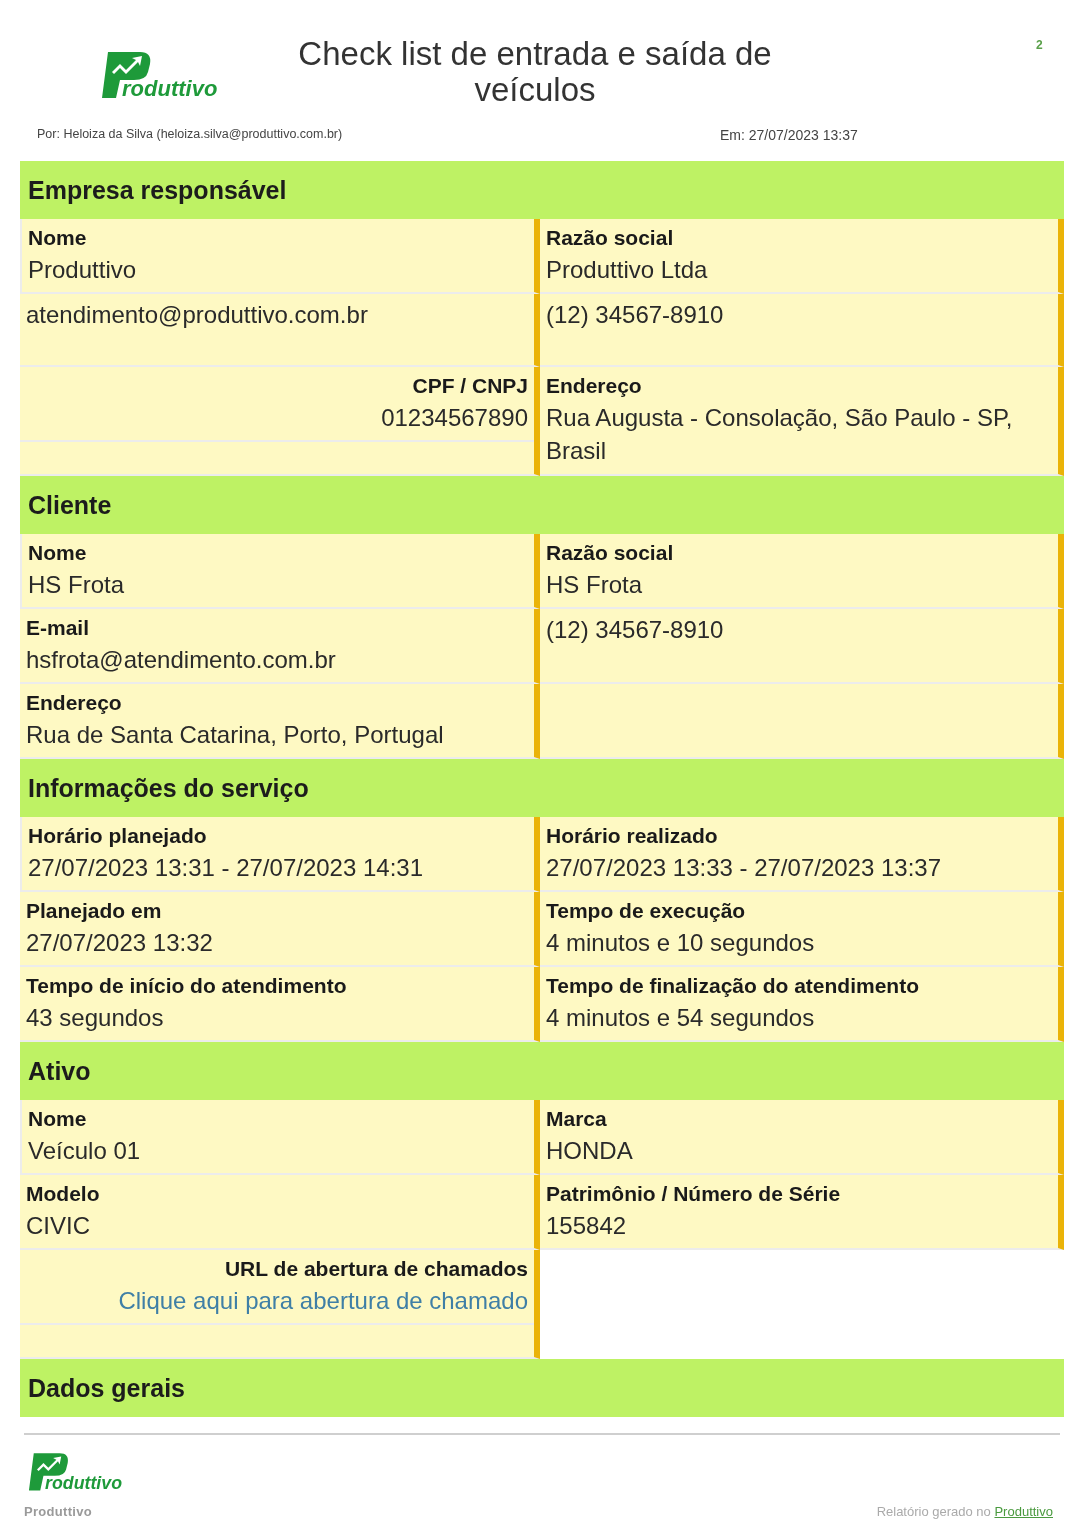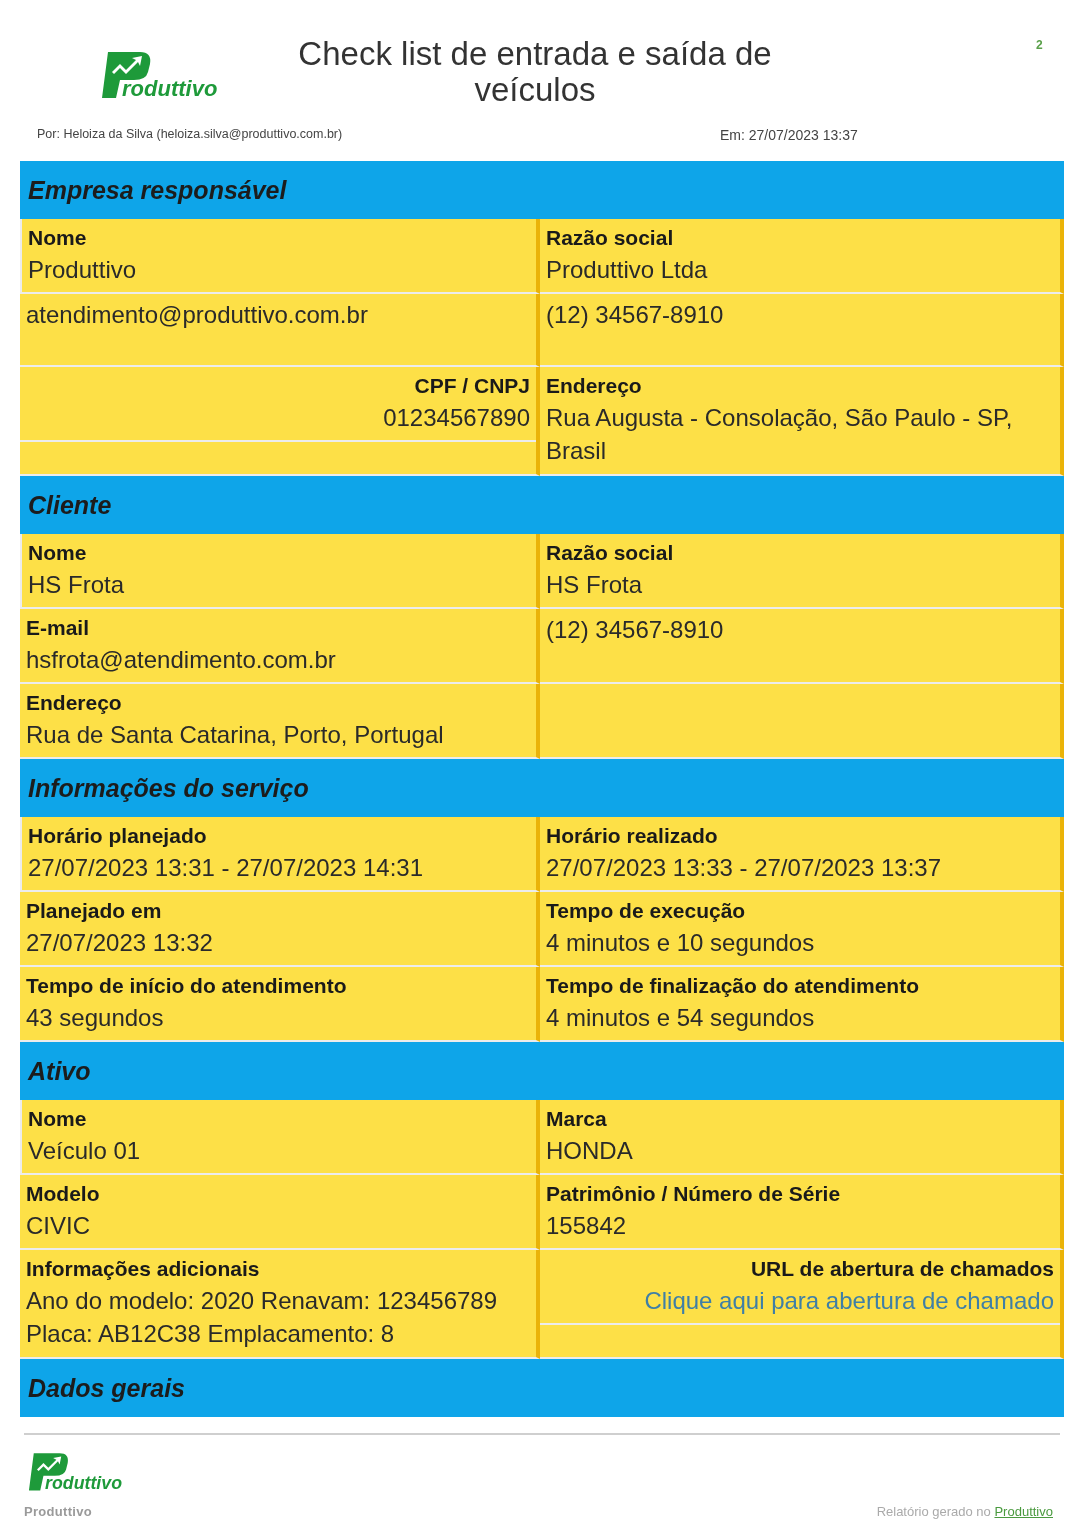--- a/index.html
+++ b/index.html
@@ -9,25 +9,25 @@
   .header { position: absolute; left: 0; top: 0; width: 1085px; height: 160px; }
   .logo { position: absolute; left: 98px; top: 48px; width: 132px; height: 52px; }
   .logo-small { position: absolute; left: 24px; top: 1450px; width: 110px; height: 42px; }
   .doc-title { position: absolute; left: 290px; top: 36px; width: 490px; text-align: center;
     font-size: 33px; line-height: 36px; color: #333; font-weight: normal; }
   .page-num { position: absolute; left: 1036px; top: 38px; font-size: 12px; color: #5aa04a; font-weight: bold; }
   .meta-by { position: absolute; left: 37px; top: 127px; font-size: 12.5px; color: #444; }
   .meta-at { position: absolute; left: 720px; top: 127px; font-size: 14px; color: #444; }
 
   .content { position: absolute; left: 20px; top: 161px; width: 1044px; }
-  .section-head { background: #0ea5e9; height: 58px; display: flex; align-items: center; padding-left: 8px;
-    font-size: 25px; font-weight: bold; color: #1c1c1c; font-style: italic; }
+  .section-head { background: #bef264; height: 58px; display: flex; align-items: center; padding-left: 8px;
+    font-size: 25px; font-weight: bold; color: #1c1c1c; }
   .grid { display: grid; grid-template-columns: 520px 524px; }
-  .cell { border-right: 4px solid #eab308; border-bottom: 2px solid #ececec; border-left: 2px solid #ececec;
-    padding: 4px 6px 6px 6px; min-height: 73px; background: #fde047; }
+  .cell { border-right: 6px solid #eab308; border-bottom: 2px solid #ececec; border-left: 2px solid #ececec;
+    padding: 4px 6px 6px 6px; min-height: 73px; background: #fef9c3; }
   .cell + .cell { border-left: none; }
   .cell .label { font-size: 21px; font-weight: bold; color: #1a1a1a; line-height: 30px; }
   .cell .value { font-size: 24px; color: #2a2a2a; line-height: 33px; }
   .cell .value.link { color: #3f7fa6; cursor: pointer; }
   .cell.tall { min-height: 107px; }
   .cell.split { padding: 0; display: flex; flex-direction: column; }
   .cell.split .inner { padding: 4px 6px 6px 6px; flex: 1; text-align: right; }
   .cell.split .filler { border-top: 2px solid #ececec; height: 34px; }
 
   .footer-line { position: absolute; left: 24px; top: 1433px; width: 1036px; height: 2px; background: #cfcfcf; }
@@ -144,24 +144,20 @@
       <div class="value">HONDA</div>
     </div>
     <div class="cell">
       <div class="label">Modelo</div>
       <div class="value">CIVIC</div>
     </div>
     <div class="cell">
       <div class="label">Patrimônio / Número de Série</div>
       <div class="value">155842</div>
     </div>
-    <div class="cell tall">
-      <div class="label">Informações adicionais</div>
-      <div class="value" style="width:480px;">Ano do modelo: 2020 Renavam: 123456789 Placa: AB12C38 Emplacamento: 8</div>
-    </div>
     <div class="cell split">
       <div class="inner">
         <div class="label">URL de abertura de chamados</div>
         <div class="value link">Clique aqui para abertura de chamado</div>
       </div>
       <div class="filler"></div>
     </div>
   </div>
 
   <div class="section-head">Dados gerais</div>

